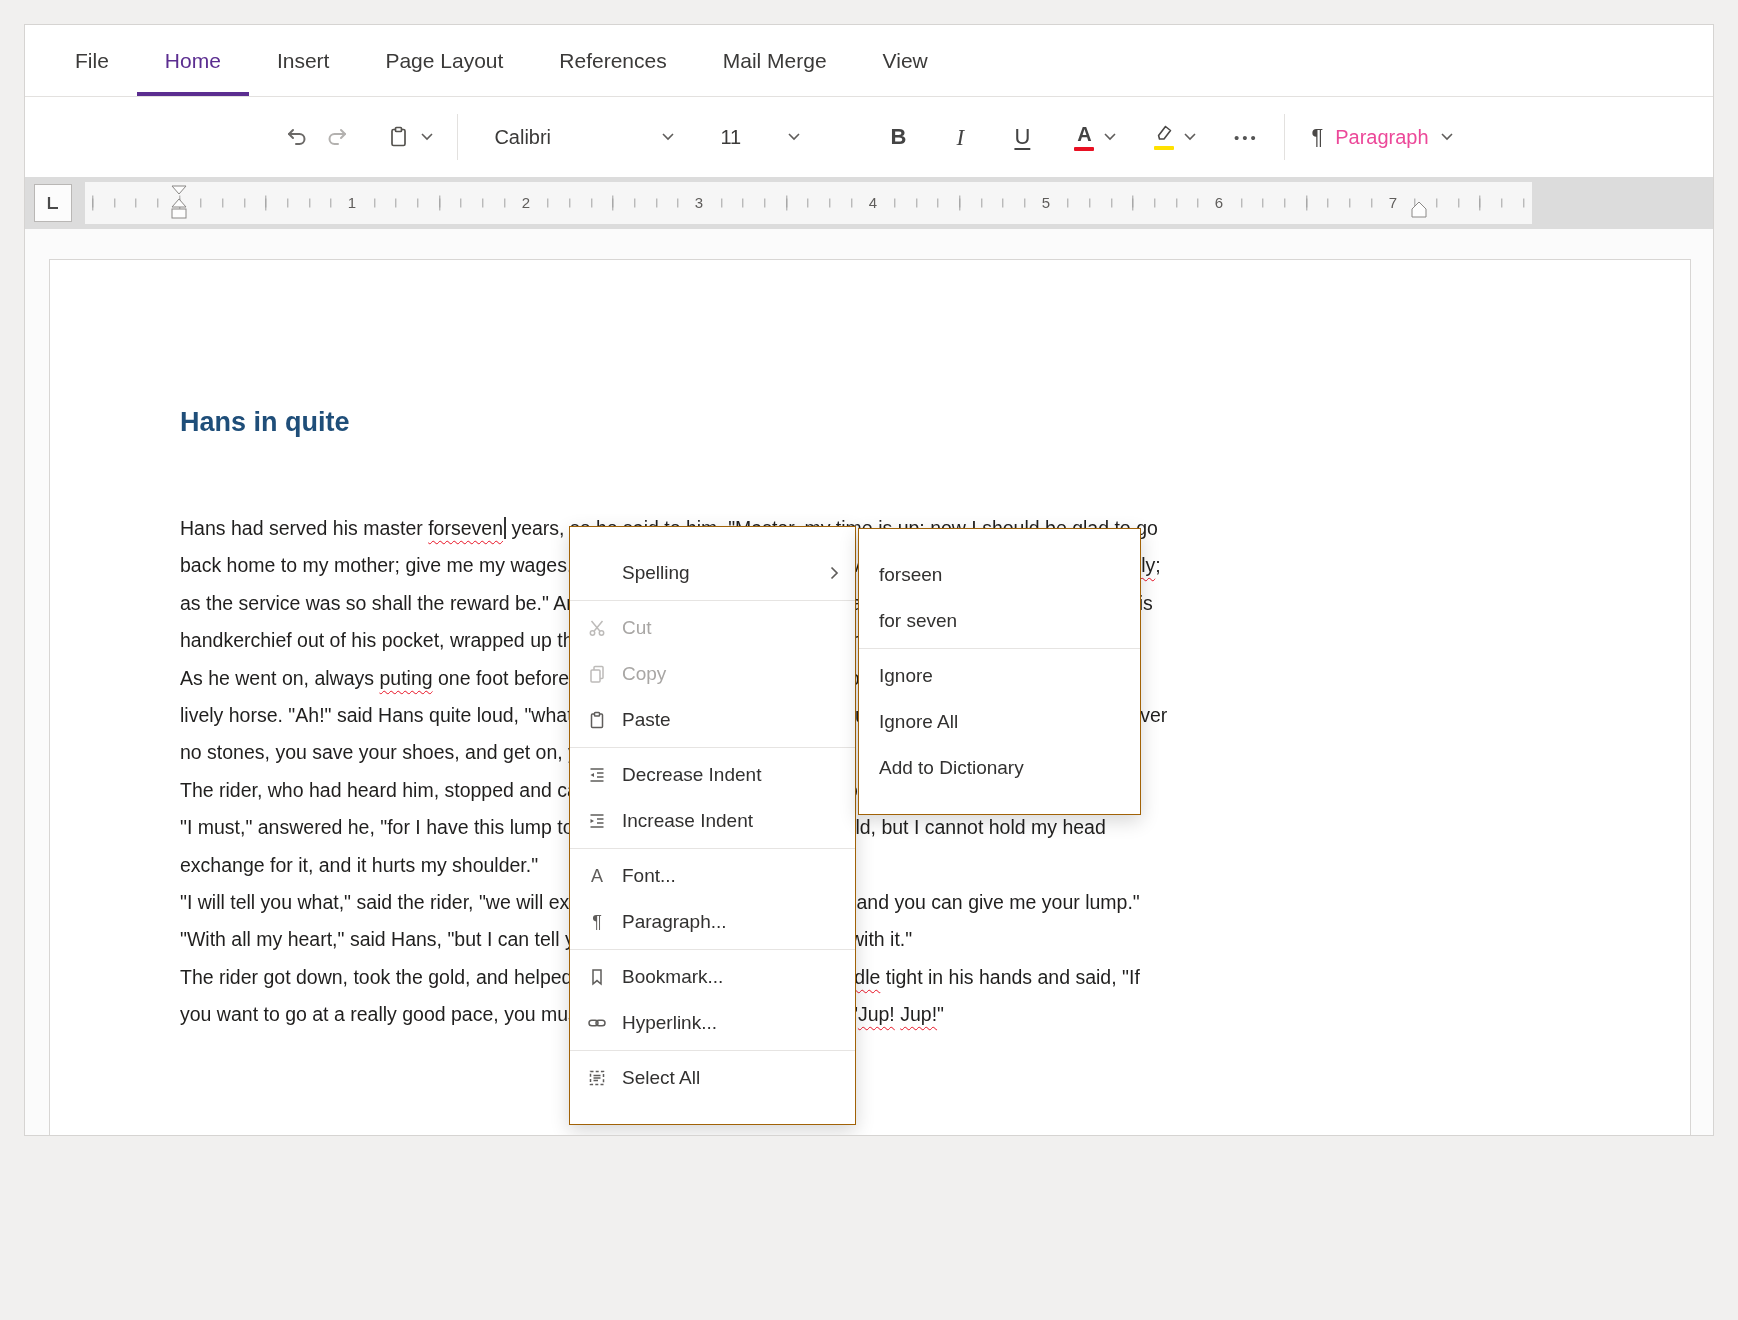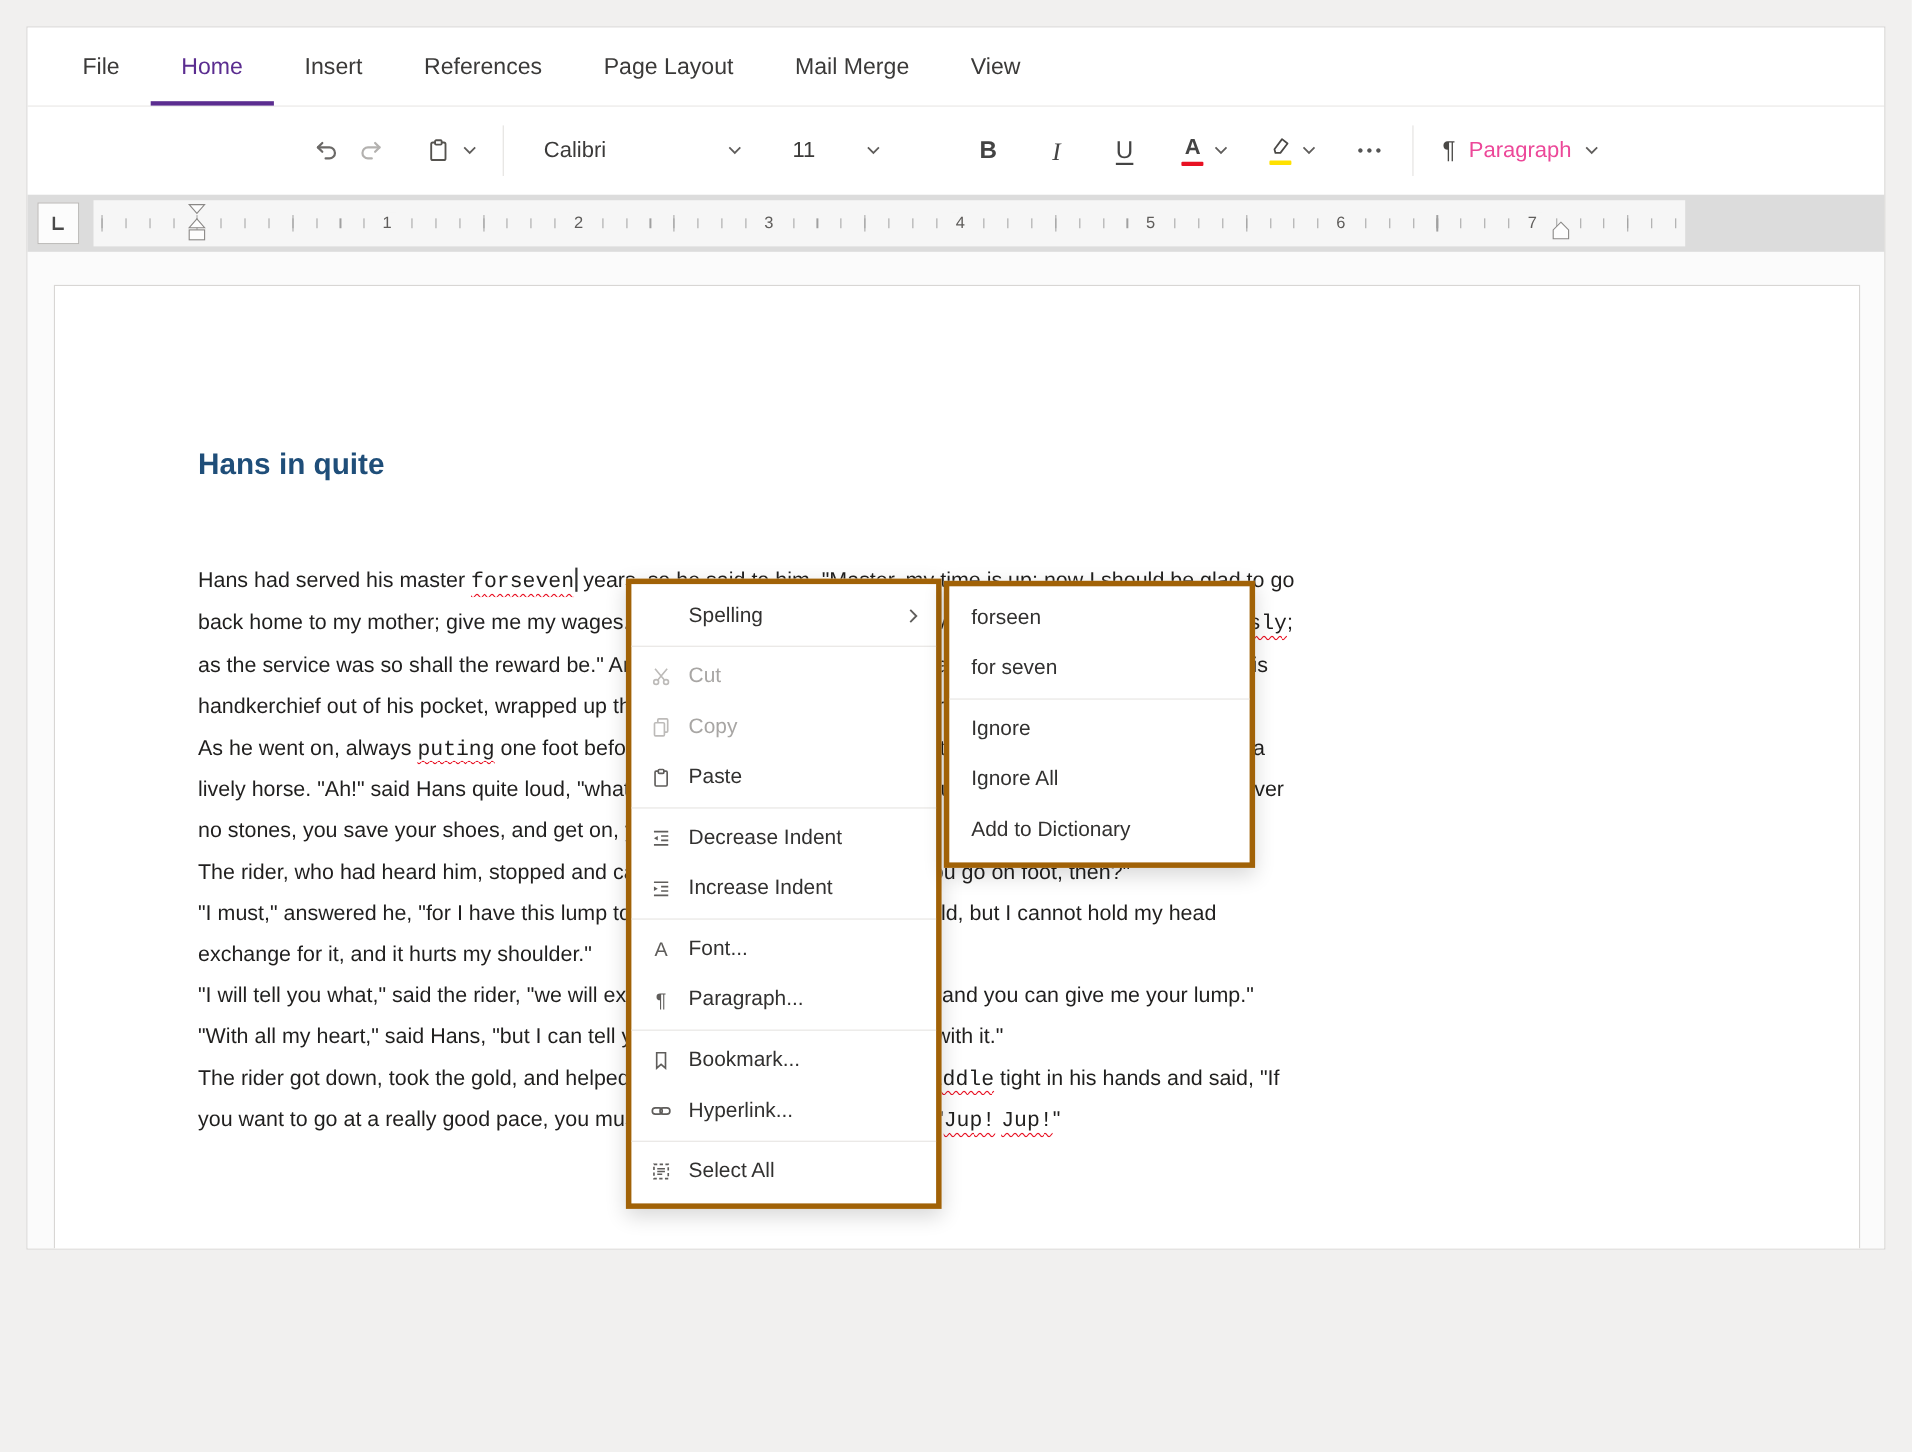--- a/index.html
+++ b/index.html
@@ -45,25 +45,25 @@
   .thalf{height:15px;transform:translateY(-50%);background-image:repeating-linear-gradient(to right,#a0a0a0 0 1px,transparent 1px 86.7px);background-position:7.3px 0;}
   .rnum{position:absolute;top:50%;transform:translate(-50%,-50%);font-size:15px;color:#5f5d5b;background:#f6f6f6;padding:0 5px;line-height:20px;}
   .indent-marker{position:absolute;left:85px;top:0;cursor:pointer;}
   .right-indent{position:absolute;left:1325px;top:18px;cursor:pointer;}
 
   
   .viewport{flex:1;position:relative;background:#fbfbfb;overflow:hidden;}
   .page{position:absolute;left:24px;top:30px;width:1642px;height:890px;background:#fff;border:1px solid #d8d6d4;box-sizing:border-box;cursor:text;}
   .doc-title{margin:147px 0 0 130px;font-size:27px;font-weight:700;color:#1f4e79;}
   .body-text{margin:72px 0 0 130px;font-size:19.5px;line-height:37.4px;color:#201f1e;white-space:nowrap;}
-  .sq{text-decoration-line:underline;text-decoration-style:wavy;text-decoration-color:#e81123;text-decoration-thickness:1.2px;text-underline-offset:5px;font-family:Liberation Mono, monospace;}
+  .sq{text-decoration-line:underline;text-decoration-style:wavy;text-decoration-color:#e81123;text-decoration-thickness:1.2px;text-underline-offset:5px;}
   .caret{display:inline-block;width:2px;height:22px;background:#333;vertical-align:-4px;margin-left:1px;}
 
   
-  .menu{position:absolute;background:#fff;border:5px solid #a16207;box-shadow:0 6px 18px rgba(0,0,0,.16);padding:6px 0;box-sizing:border-box;}
+  .menu{position:absolute;background:#fff;border:1px solid #a16207;box-shadow:0 6px 18px rgba(0,0,0,.16);padding:23px 0;box-sizing:border-box;}
   .menu.main{left:544px;top:297px;width:287px;z-index:10;}
   .menu.sub{left:833px;top:299px;width:283px;z-index:11;}
   .mi{height:46px;display:flex;align-items:center;padding:0 16px;font-size:19px;color:#323130;cursor:pointer;}
   .mi .ic{width:22px;margin-right:14px;display:flex;justify-content:center;flex:0 0 22px;}
   .mi.disabled{color:#a8a6a4;cursor:default;}
   .mi.disabled svg *{stroke:#bdbbb9;}
   .mi .arrow{margin-left:auto;}
   .msep{height:1px;background:#e6e4e2;margin:4px 0;}
   .menu.sub .mi{padding:0 20px;}
   .aicon{font-size:18px;color:#5f5d5b;line-height:1;}
@@ -72,22 +72,22 @@
 </head>
 <body>
 
 <div class="stage">
   <div class="app">
 
     <div class="tabbar">
       <div class="tab">File</div>
       <div class="tab active">Home</div>
       <div class="tab">Insert</div>
+      <div class="tab">Page Layout</div>
       <div class="tab">References</div>
-      <div class="tab">Page Layout</div>
       <div class="tab">Mail Merge</div>
       <div class="tab">View</div>
     </div>
 
     <div class="toolbar">
       <div class="tbtn">
         <span>
           <svg width="24" height="24" viewBox="0 0 24 24" fill="none" stroke="#6b6967" stroke-width="2" stroke-linecap="round" stroke-linejoin="round">
               <path d="M8 5L4 9l4 4"></path>
               <path d="M4 9h10.5a5 5 0 0 1 0 10H11"></path>

